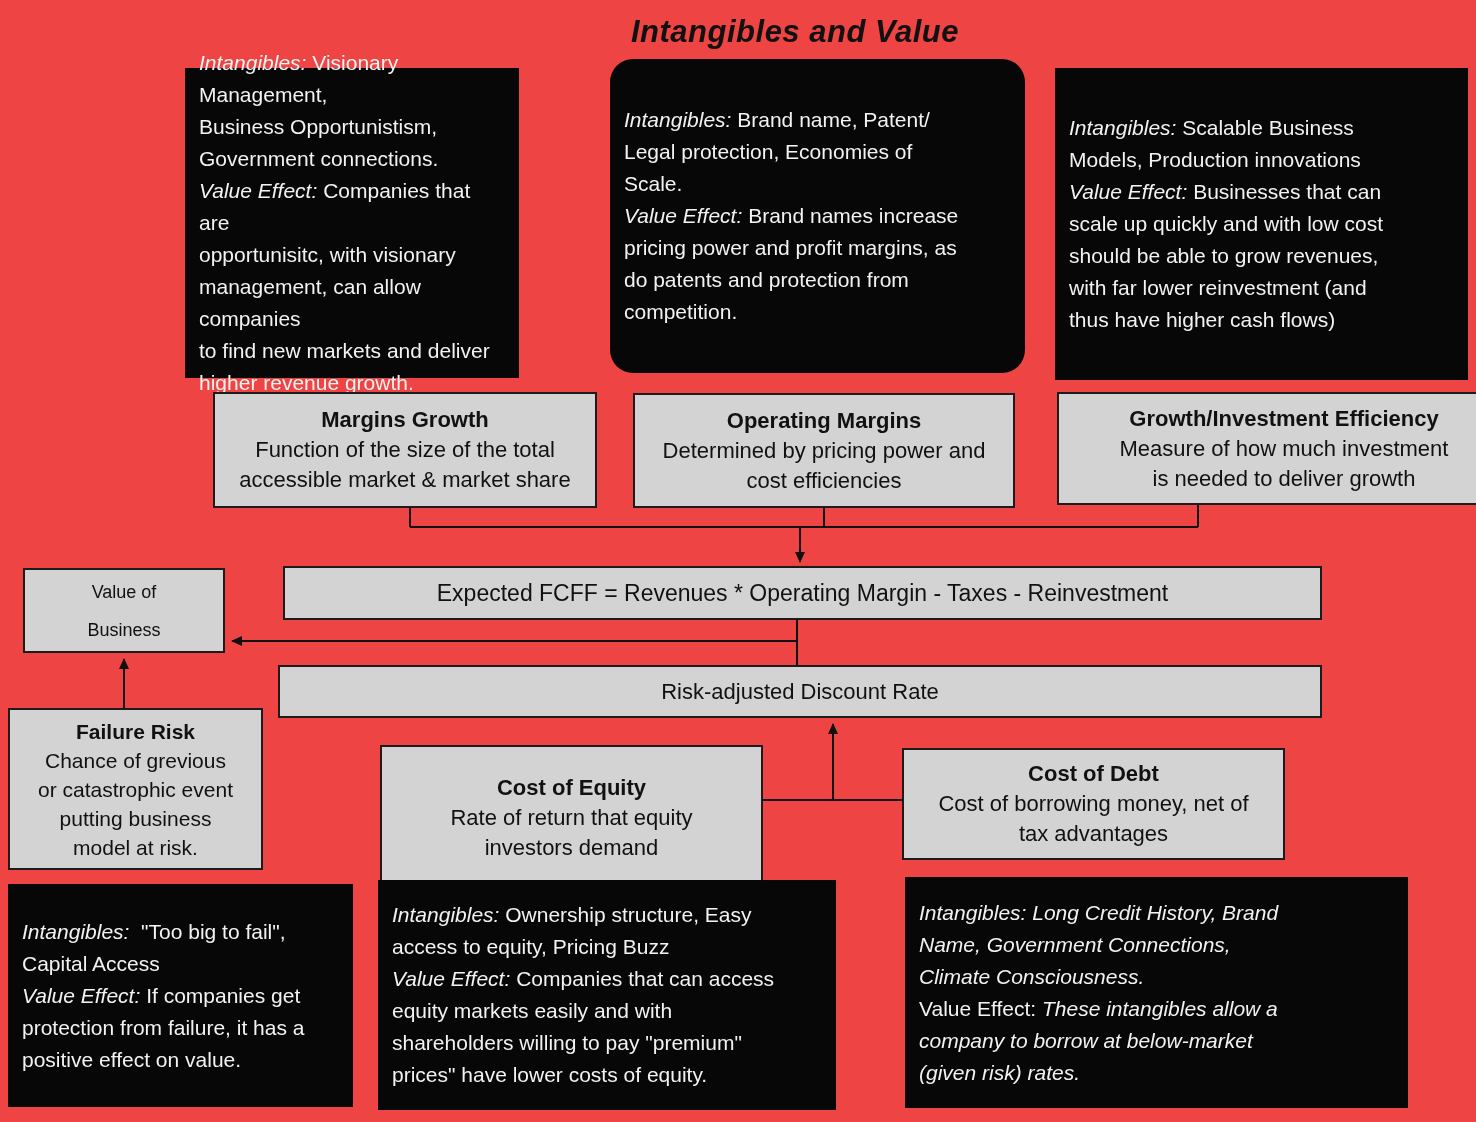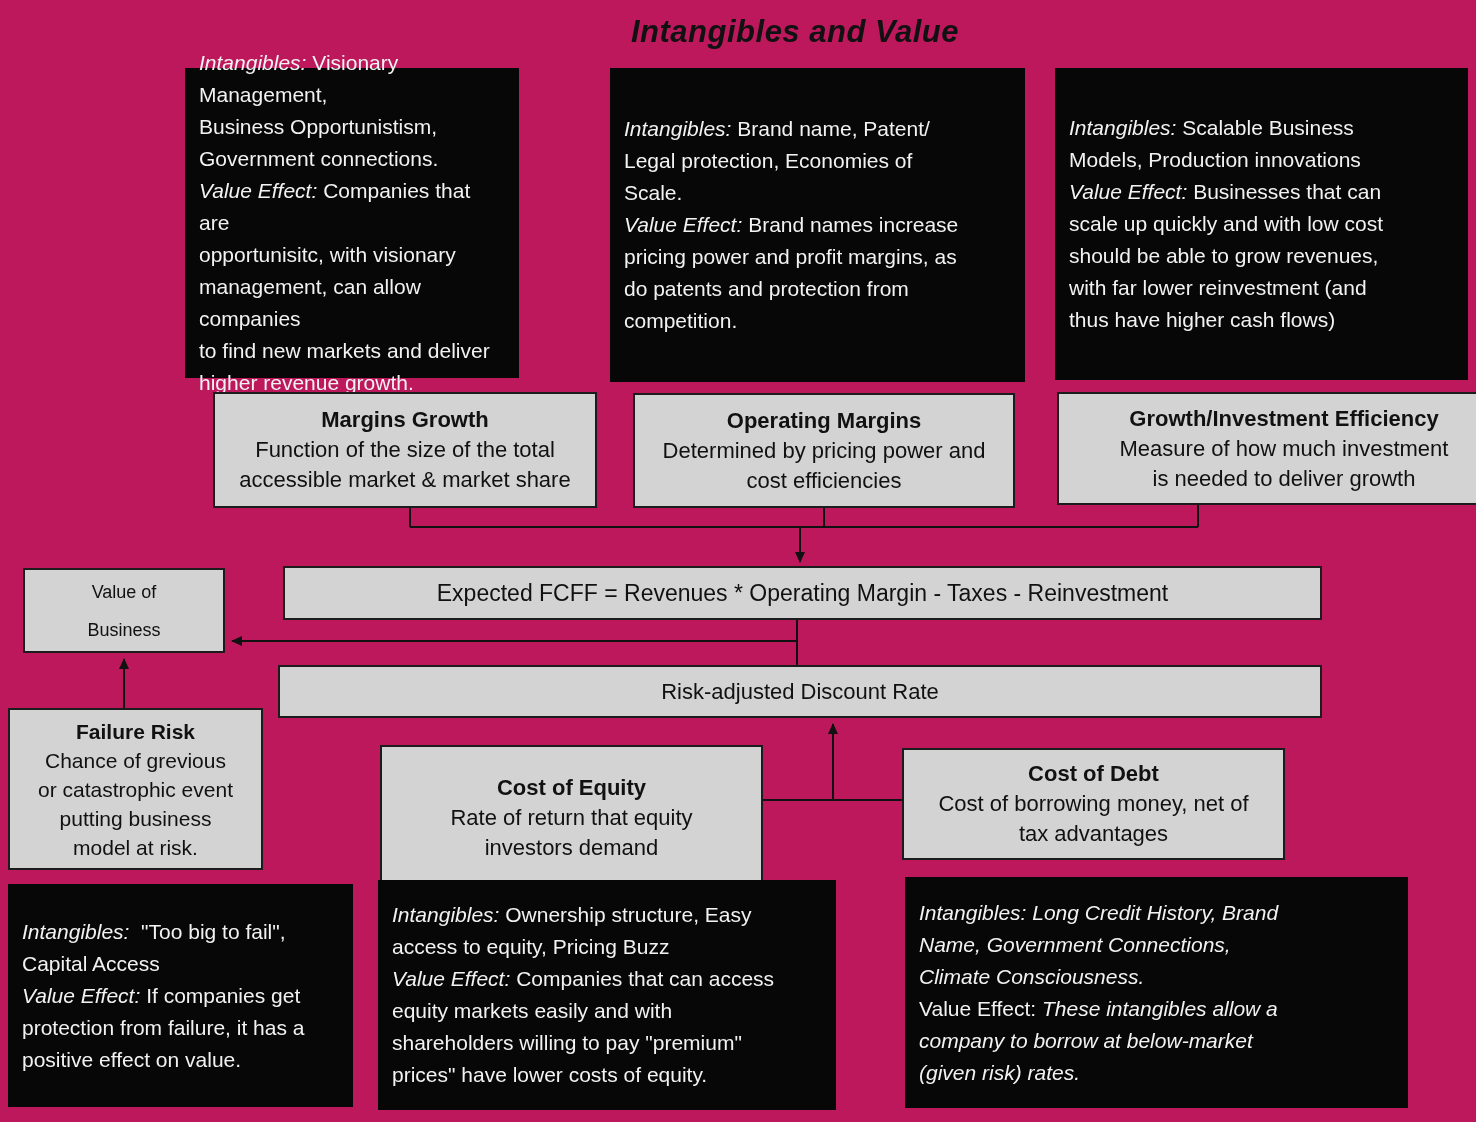--- a/index.html
+++ b/index.html
@@ -5,21 +5,21 @@
   html, body {
     margin: 0;
     padding: 0;
     background: #ffffff;
     font-family: "Liberation Sans", "DejaVu Sans", sans-serif;
   }
   #canvas {
     position: relative;
     width: 1476px;
     height: 1122px;
-    background: #be185d;
+    background: #ef4444;
     overflow: hidden;
   }
   #connectors {
     position: absolute;
     left: 0; top: 0;
     width: 1476px; height: 1122px;
     z-index: 1;
   }
   .abs { position: absolute; box-sizing: border-box; z-index: 2; }
   .page-title {
@@ -90,21 +90,21 @@
     <div class="rich"><span style="font-style: italic;">Intangibles:</span><span> Visionary Management,
 Business Opportunistism,
 Government connections.
 </span><span style="font-style: italic;">Value Effect:</span><span> Companies that are
 opportunisitc, with visionary
 management, can allow companies
 to find new markets and deliver
 higher revenue growth.</span></div>
   </div>
 
-  <div class="abs black-note" style="left:610px; top:68px; width:415px; height:314px;">
+  <div class="abs black-note" style="left:610px; top:59px; width:415px; height:314px;border-radius:23px;">
     <div class="rich"><span style="font-style: italic;">Intangibles:</span><span> Brand name, Patent/
 Legal protection, Economies of
 Scale.
 </span><span style="font-style: italic;">Value Effect:</span><span> Brand names increase
 pricing power and profit margins, as
 do patents and protection from
 competition.</span></div>
   </div>
 
   <div class="abs black-note" style="left:1055px; top:68px; width:413px; height:312px;">

